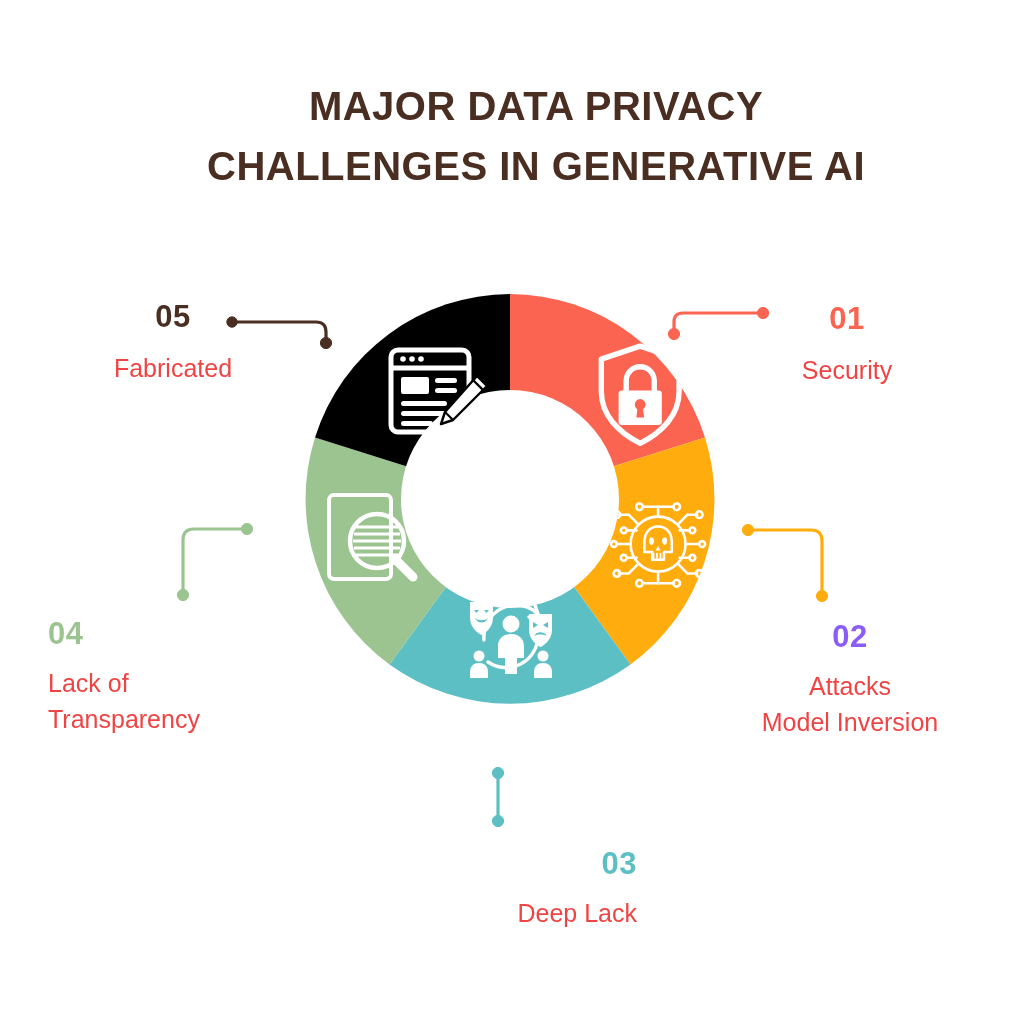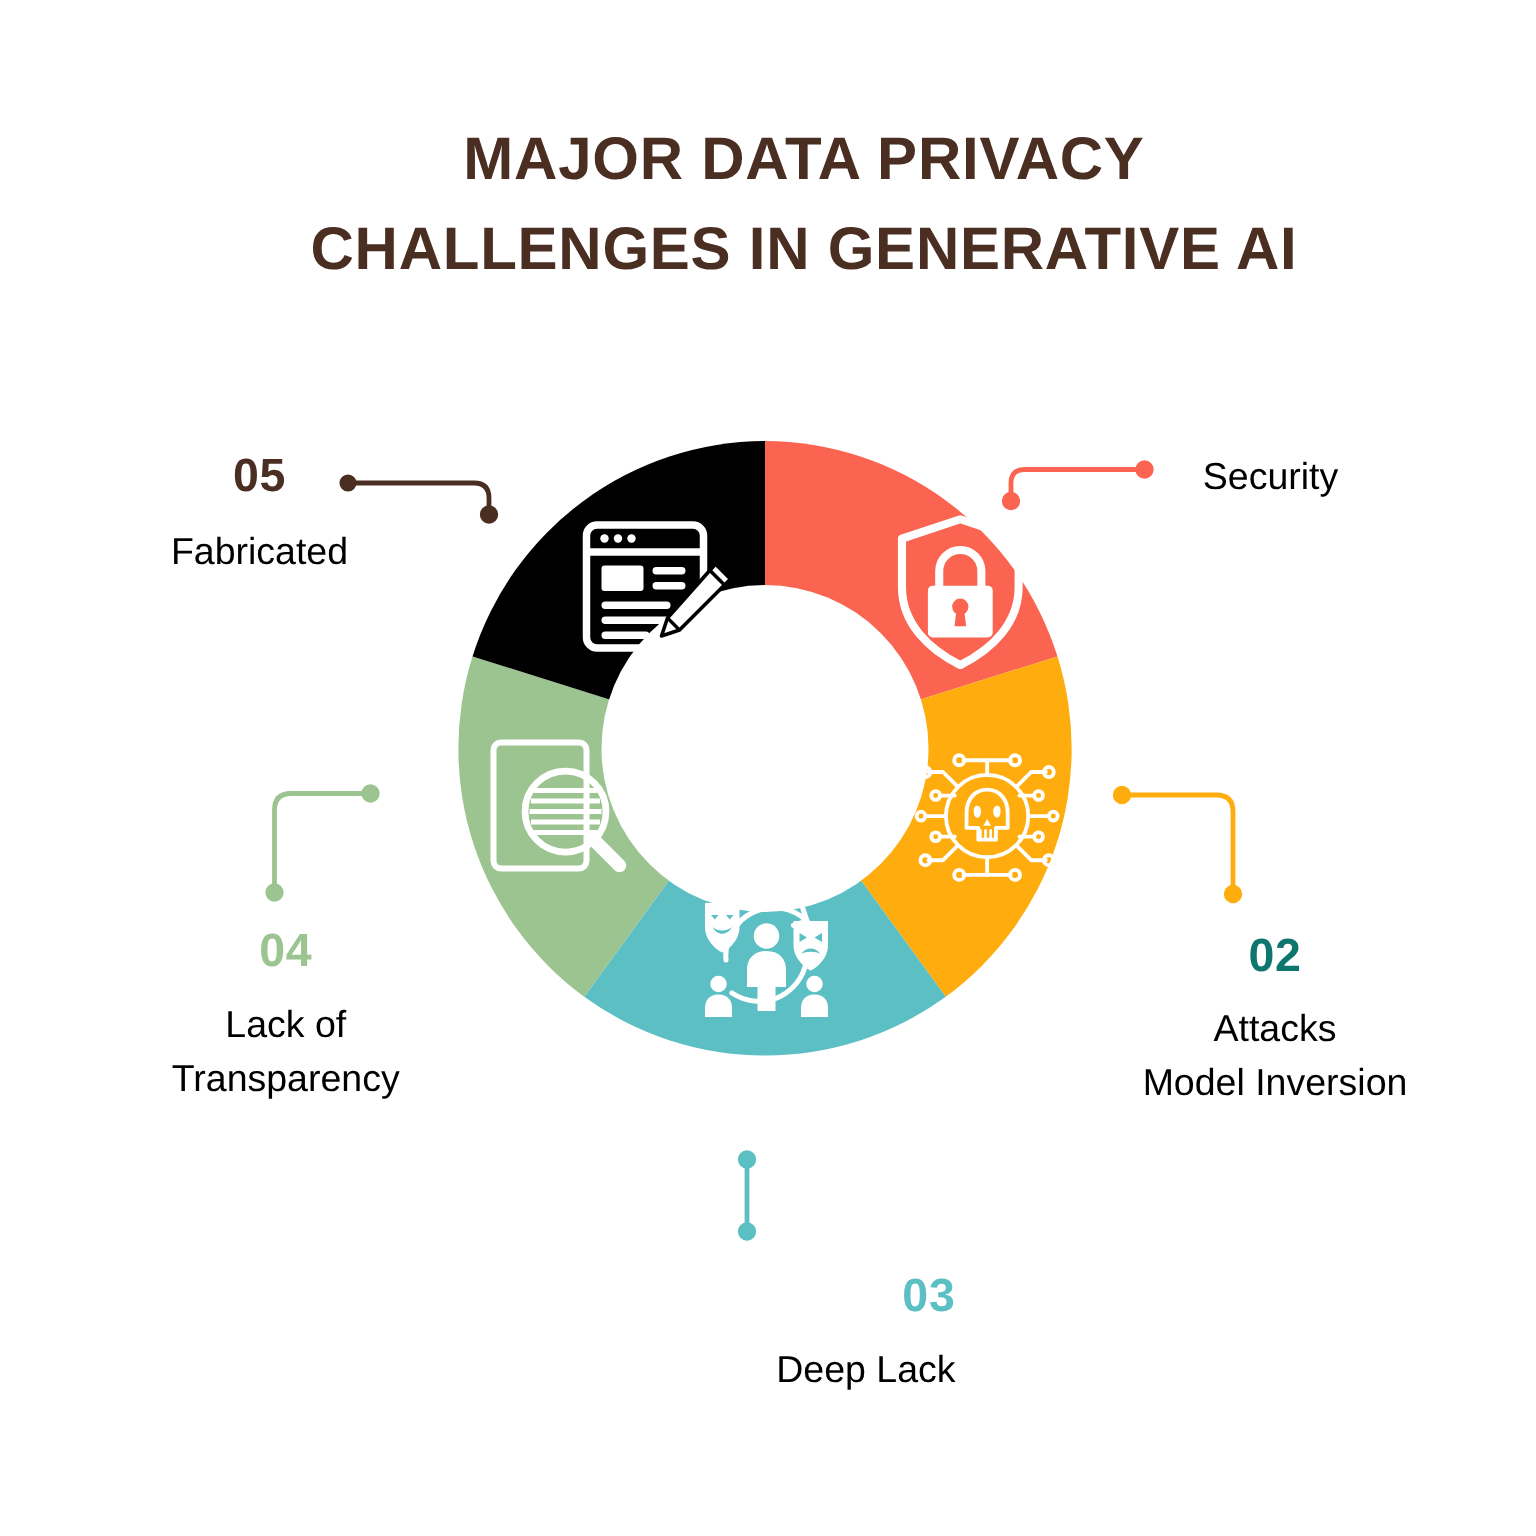--- a/index.html
+++ b/index.html
@@ -59,33 +59,33 @@
   .label-num {
     font-size: 31px;
     font-weight: 700;
     letter-spacing: 0.5px;
     line-height: 38px;
   }
   .label-text {
     font-size: 25px;
     font-weight: 400;
     line-height: 36px;
-    color: #000000;
+    color: #ef4444;
   }
 
   #label-01 { left: 722px; top: 300px; width: 250px; text-align: center; }
   #label-01 .label-num { color: #FA6450; }
 
   #label-02 { left: 700px; top: 618px; width: 300px; text-align: center; }
-  #label-02 .label-num { color: #0f766e; }
+  #label-02 .label-num { color: #8b5cf6; }
 
   #label-03 { left: 382px; top: 845px; width: 255px; text-align: right; }
   #label-03 .label-num { color: #5CBFC4; }
 
-  #label-04 { left: 48px; top: 615px; width: 285px; text-align: center; }
+  #label-04 { left: 48px; top: 615px; width: 285px; text-align: left; }
   #label-04 .label-num { color: #9CC490; }
 
   #label-05 { left: 58px; top: 298px; width: 230px; text-align: center; }
   #label-05 .label-num { color: #4A2E22; }
 
   
   #label-01 .label-num, #label-05 .label-num { margin-bottom: 14px; }
   #label-02 .label-num, #label-03 .label-num, #label-04 .label-num { margin-bottom: 12px; }
 </style>
 </head>
@@ -269,20 +269,21 @@
   </g>
 
   <g stroke="#4A2E22" fill="#4A2E22">
     <path d="M233 322 L316 322 Q326 322 326 332 L326 341" fill="none" stroke-width="3.2" stroke-linecap="round"></path>
     <circle cx="232" cy="322" r="5.2"></circle>
     <circle cx="326" cy="343" r="5.6"></circle>
   </g>
 </svg>
 
 <div class="label-group" id="label-01">
+  <div class="label-num">01</div>
   <div class="label-text">Security</div>
 </div>
 
 <div class="label-group" id="label-02">
   <div class="label-num">02</div>
   <div class="label-text">Attacks</div>
   <div class="label-text">Model Inversion</div>
 </div>
 
 <div class="label-group" id="label-03">

